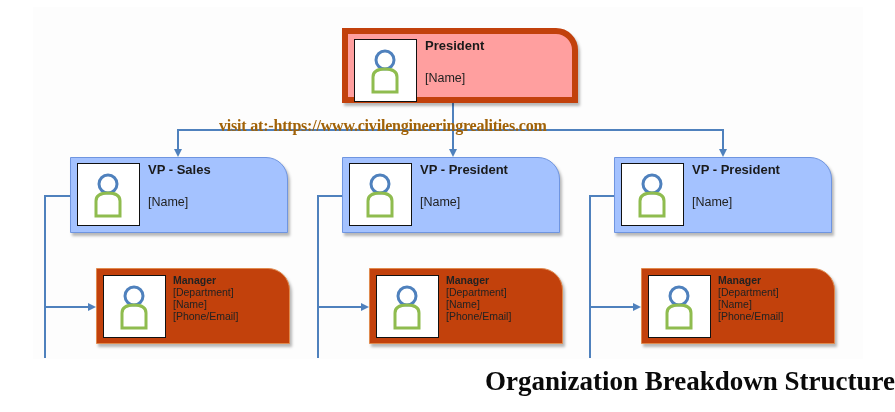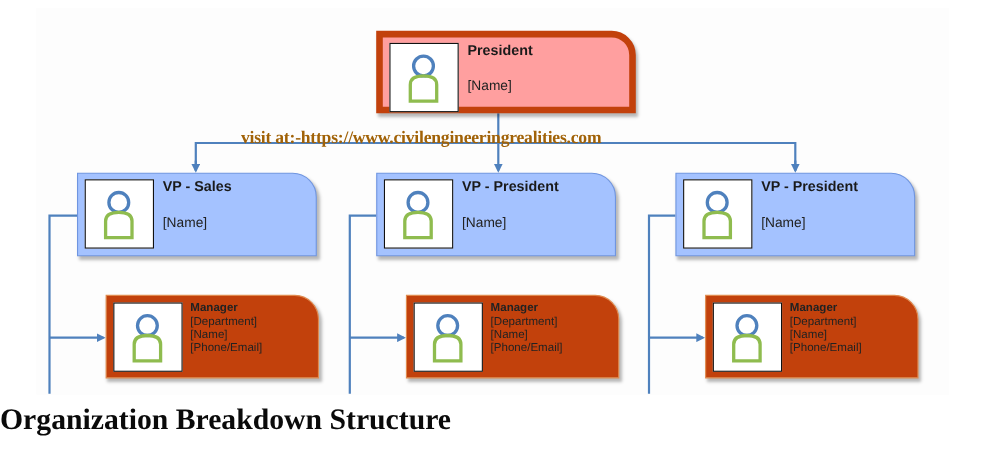--- a/index.html
+++ b/index.html
@@ -11,21 +11,21 @@
   .vp{width:218px;height:76px;background:#a4c2ff;border:1px solid #6f95e0;top:157px;}
   .mgr{width:194px;height:76px;background:#c2410c;border:1px solid #e08a4e;top:268px;}
   .photo{position:absolute;left:6px;top:5px;width:63px;height:63px;background:#fff;border:1.5px solid #111;box-sizing:border-box;}
   .photo svg{position:absolute;left:0;top:0;}
   .title{position:absolute;left:77px;top:4px;font-weight:bold;font-size:13px;color:#1a1a1a;white-space:nowrap;}
   .name{position:absolute;left:77px;top:37px;font-size:12.5px;color:#222;white-space:nowrap;}
   .mgr .photo{top:6px;}
   .mgr .mtxt{position:absolute;left:76px;top:5px;font-size:10.5px;line-height:12px;color:#222;white-space:nowrap;}
   .mgr .mtxt .mt{font-weight:bold;}
   .watermark{position:absolute;left:219px;top:117px;font-family:"Liberation Serif",serif;font-weight:bold;font-size:16px;color:#a16207;white-space:nowrap;letter-spacing:-0.2px;}
-  .caption{position:absolute;left:0;width:895px;top:366px;text-align:left;font-family:"Liberation Serif",serif;font-weight:bold;font-size:27px;color:#0a0a0a;}
+  .caption{position:absolute;left:0;width:895px;top:366px;text-align:right;font-family:"Liberation Serif",serif;font-weight:bold;font-size:27px;color:#0a0a0a;}
 </style>
 </head>
 <body>
 
 <div class="panel"></div>
 
 <svg class="lines" width="895" height="412">
   <defs>
     <marker id="arr" markerWidth="8" markerHeight="8" refX="6" refY="4" orient="auto" markerUnits="userSpaceOnUse">
       <path d="M0,0 L8,4 L0,8 z" fill="#4f81bd"></path>

